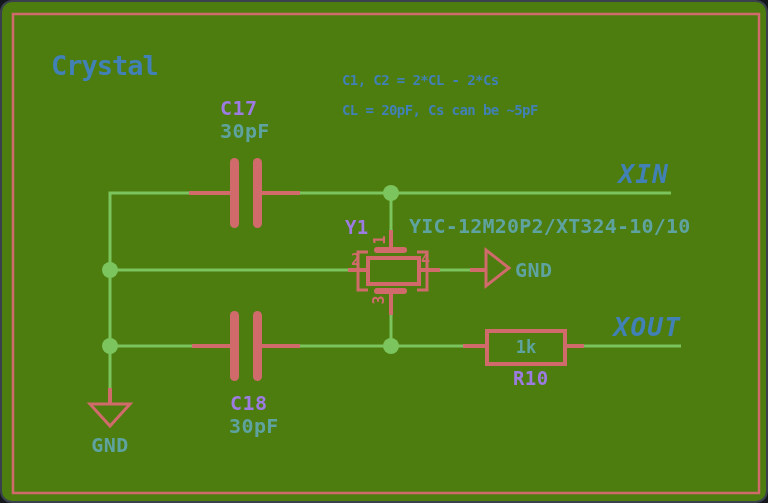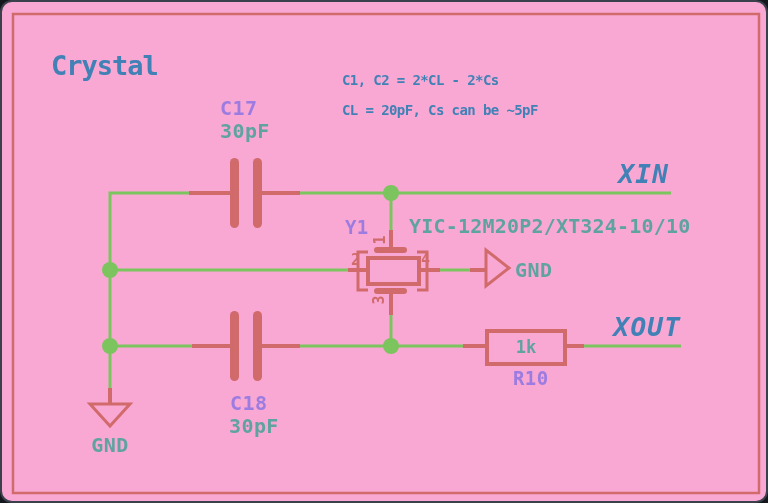--- a/index.html
+++ b/index.html
@@ -5,21 +5,21 @@
   html, body {
     margin: 0;
     padding: 0;
     background: #14171c;
     font-family: "DejaVu Sans Mono", monospace;
   }
   .card {
     position: relative;
     width: 768px;
     height: 503px;
-    background: #f9a8d4;
+    background: #4d7c0f;
     border-radius: 12px;
     overflow: hidden;
     box-sizing: border-box;
     border: 2px solid #3a414c;
   }
   svg text {
     font-family: "DejaVu Sans Mono", monospace;
     font-weight: bold;
   }
   .title-text   { fill: #4181b5; font-size: 27px; letter-spacing: -1px; }

